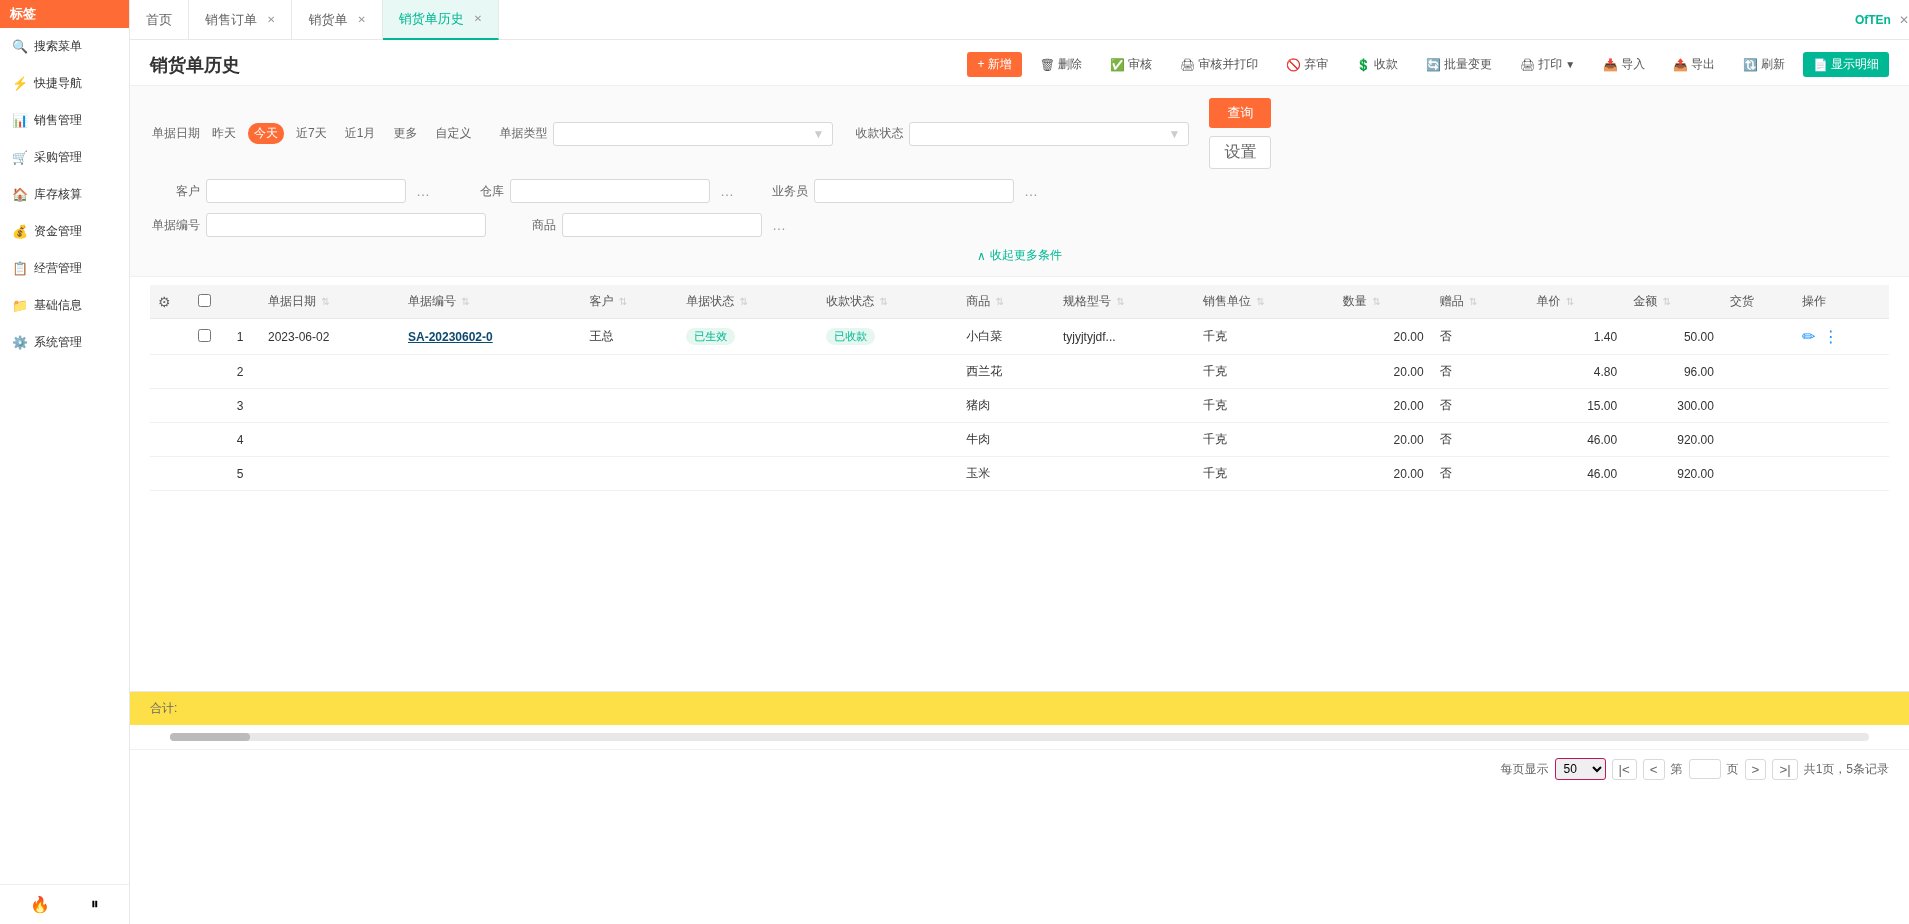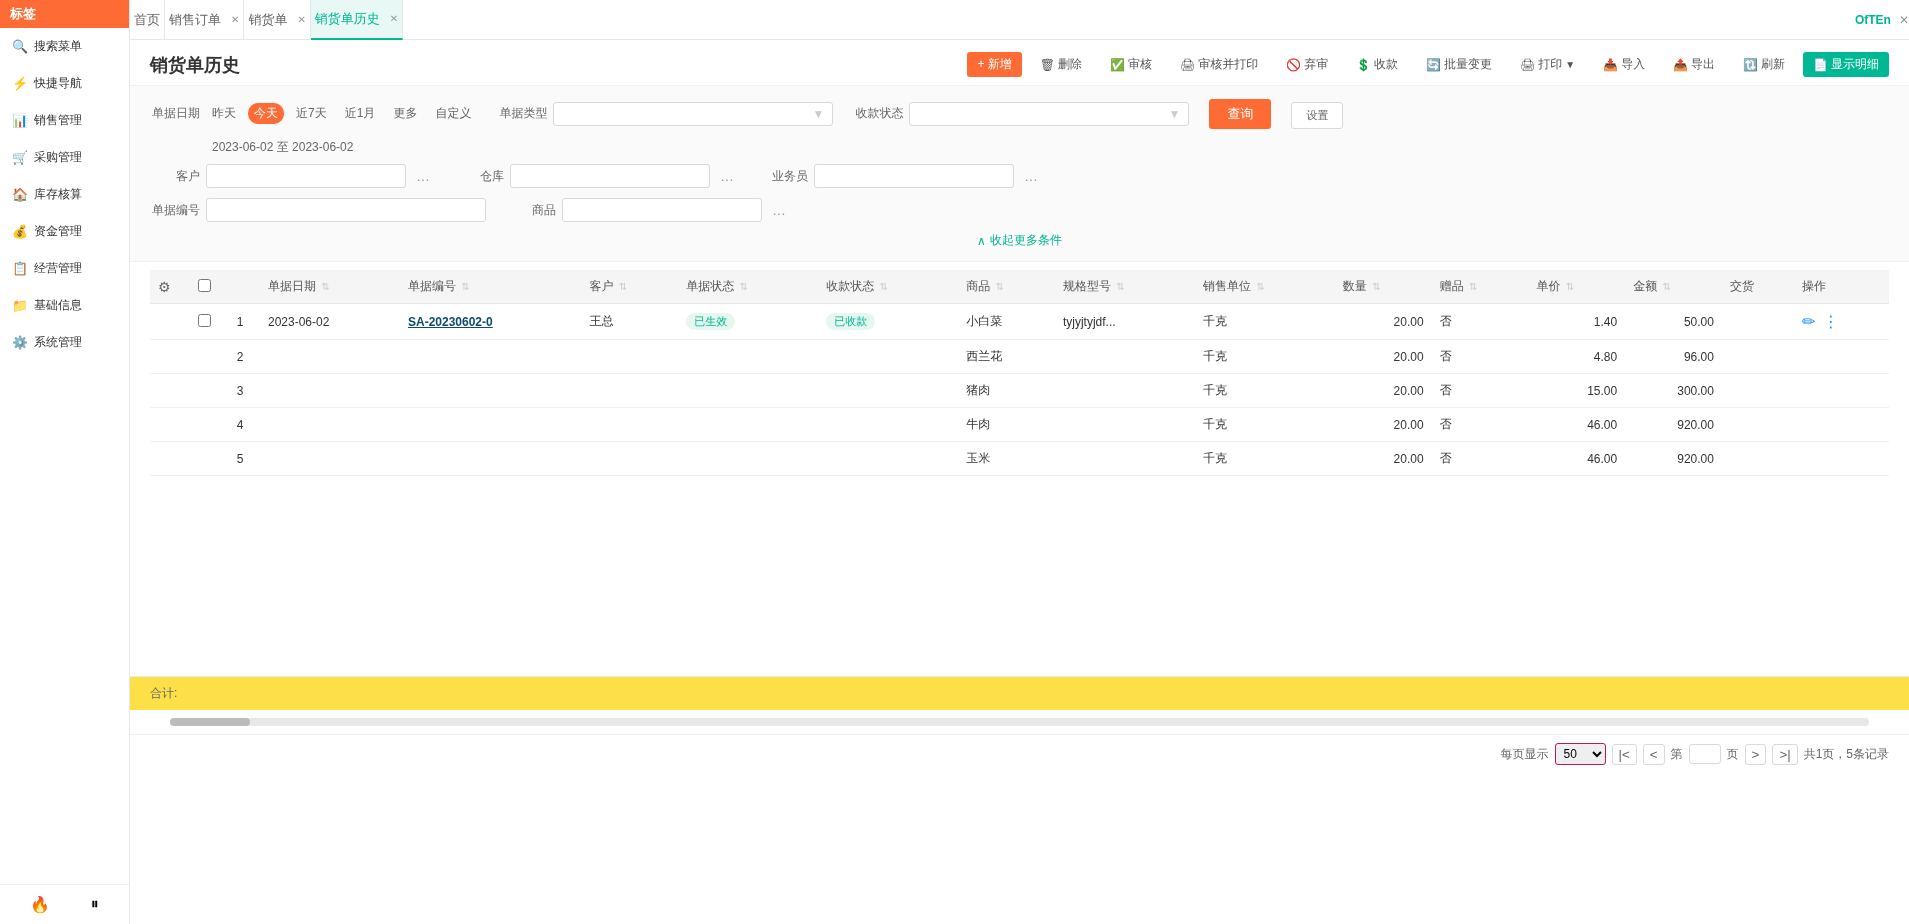--- a/index.html
+++ b/index.html
@@ -10,21 +10,21 @@
     .sidebar-logo { height: 28px; background: #ff6b35; display: flex; align-items: center; padding: 0 10px; color: white; font-size: 13px; font-weight: bold; }
     .sidebar-item { display: flex; align-items: center; padding: 10px 12px; cursor: pointer; color: #333; gap: 6px; font-size: 12px; }
     .sidebar-icon { width: 16px; height: 16px; display: flex; align-items: center; justify-content: center; font-size: 13px; }
     .sidebar-bottom { margin-top: auto; padding: 10px; display: flex; justify-content: space-around; border-top: 1px solid #eee; }
 
     
     .main { flex: 1; display: flex; flex-direction: column; height: 100%; overflow: hidden; }
 
     
     .top-nav { height: 40px; background: #fff; border-bottom: 1px solid #e8e8e8; display: flex; align-items: center; padding: 0; }
-    .nav-tab { height: 40px; padding: 0 4px; display: flex; align-items: center; gap: 6px; cursor: pointer; color: #666; border-right: 1px solid #e8e8e8; font-size: 13px; white-space: nowrap; }
+    .nav-tab { height: 40px; padding: 0 16px; display: flex; align-items: center; gap: 6px; cursor: pointer; color: #666; border-right: 1px solid #e8e8e8; font-size: 13px; white-space: nowrap; }
     .nav-tab.active { background: #e8f8f5; color: #00b894; border-bottom: 2px solid #00b894; }
     .nav-tab .close-btn { font-size: 10px; color: #999; cursor: pointer; margin-left: 4px; }
     .top-right { margin-left: auto; display: flex; gap: 8px; align-items: center; color: #999; font-size: 12px; }
 
     
     .content { flex: 1; background: #fff; overflow-y: auto; padding: 0; }
 
     
     .page-header { display: flex; align-items: center; justify-content: space-between; padding: 12px 20px 8px; border-bottom: 1px solid #f0f0f0; }
     .page-title { font-size: 18px; font-weight: bold; color: #333; }
@@ -42,22 +42,22 @@
     .filter-select-wide { width: 280px; }
     .date-filter { display: flex; align-items: center; gap: 6px; }
     .date-btn { padding: 2px 6px; border-radius: 3px; cursor: pointer; font-size: 12px; color: #666; border: none; background: none; }
     .date-btn.active { background: #ff6b35; color: white; border-radius: 10px; }
     .date-range { color: #666; font-size: 12px; }
     .dot-btn { color: #999; cursor: pointer; font-size: 14px; padding: 0 4px; }
     .collapse-btn { display: flex; align-items: center; gap: 4px; color: #00b894; cursor: pointer; font-size: 12px; justify-content: center; margin-top: 4px; }
 
     
     .query-btn { background: #ff6b35; color: white; border: none; padding: 6px 18px; border-radius: 3px; cursor: pointer; font-size: 13px; }
-    .setting-btn { background: white; color: #666; border: 1px solid #d9d9d9; padding: 5px 14px; border-radius: 3px; cursor: pointer; font-size: 11px; margin-top: 4px; }
-    .query-area { display: flex; flex-direction: row; align-items: flex-end; gap: 20px; justify-content: space-between; }
+    .setting-btn { background: white; color: #666; border: 1px solid #d9d9d9; padding: 5px 14px; border-radius: 3px; cursor: pointer; font-size: 16px; margin-top: 4px; }
+    .query-area { display: flex; flex-direction: column; align-items: flex-end; gap: 4px; justify-content: space-between; }
 
     
     .table-area { padding: 0 20px; }
     .data-table { width: 100%; border-collapse: collapse; font-size: 12px; margin-top: 8px; }
     .data-table th { background: #f5f5f5; padding: 8px 8px; text-align: left; color: #555; font-weight: normal; border-bottom: 1px solid #e8e8e8; white-space: nowrap; }
     .data-table td { padding: 8px 8px; border-bottom: 1px solid #f0f0f0; color: #333; }
     .sort-icon { color: #ccc; font-size: 10px; margin-left: 2px; }
     .status-badge { display: inline-block; padding: 1px 8px; border-radius: 10px; font-size: 11px; }
     .status-active { background: #e6f7f0; color: #00b894; }
     .status-paid { background: #e6f7f0; color: #00b894; }
@@ -245,23 +245,20 @@
             <span></span>
             <span style="color:#ccc;">▼</span>
           </div>
         </div>
         <div class="query-area">
           <button class="query-btn">查询</button>
           <button class="setting-btn">设置</button>
         </div>
       </div>
 
-      <div style="margin-left: 62px; margin-bottom: 8px;">
-        <span class="date-range">2023-06-02 至 2023-06-02</span>
-      </div>
 
       <div class="filter-row">
 
         <div class="filter-item">
           <span class="filter-label">客户</span>
           <input class="filter-input" type="text" style="width: 200px;">
           <span class="dot-btn">…</span>
         </div>
 
         <div class="filter-item">

